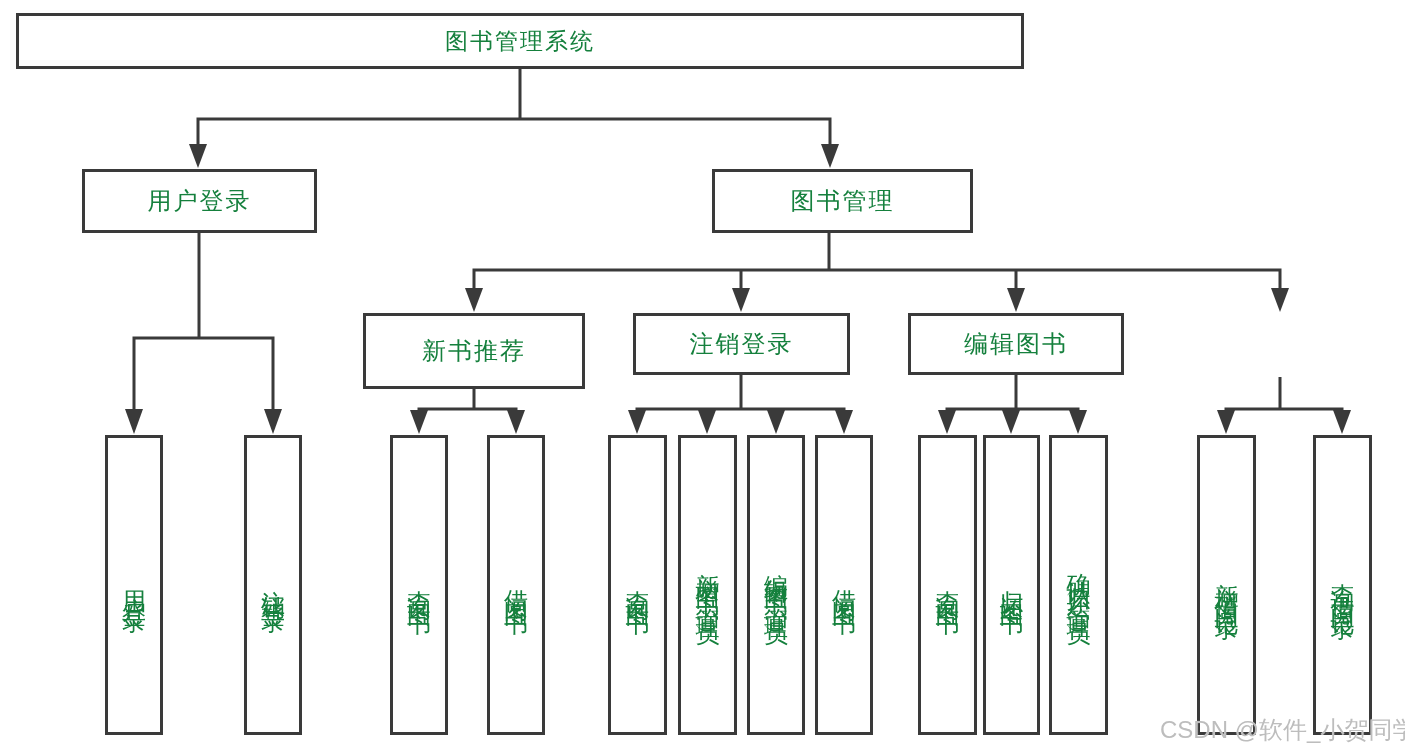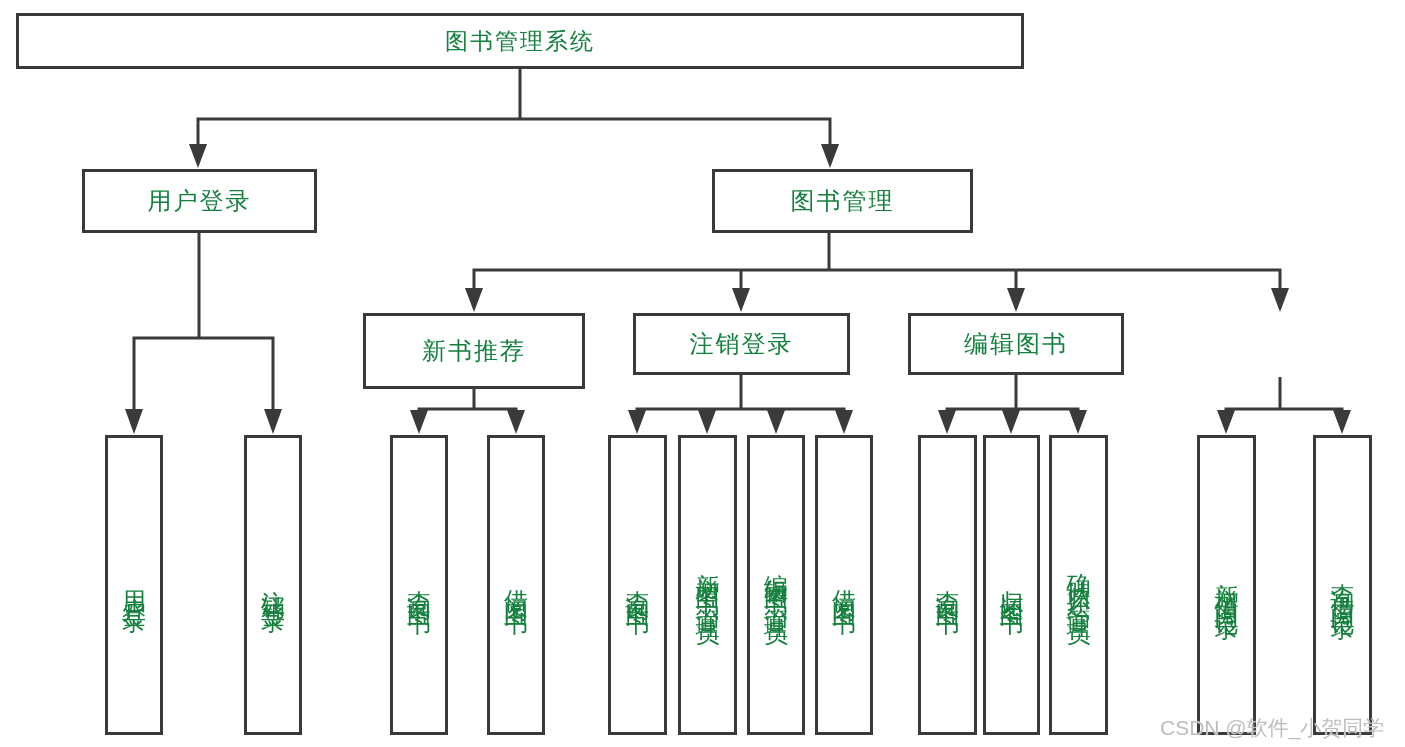--- a/index.html
+++ b/index.html
@@ -53,21 +53,21 @@
     font-size: 24px;
     letter-spacing: 7px;
     line-height: 1;
     white-space: nowrap;
   }
   .watermark {
     position: absolute;
     left: 1160px;
     top: 714px;
     width: 242px;
-    font-size: 21px;
+    font-size: 24px;
     color: #bdbdbd;
     text-shadow: 0 0 1px #ffffff;
     white-space: nowrap;
     z-index: 5;
   }
 </style>
 </head>
 <body>
 
 <div class="canvas">

